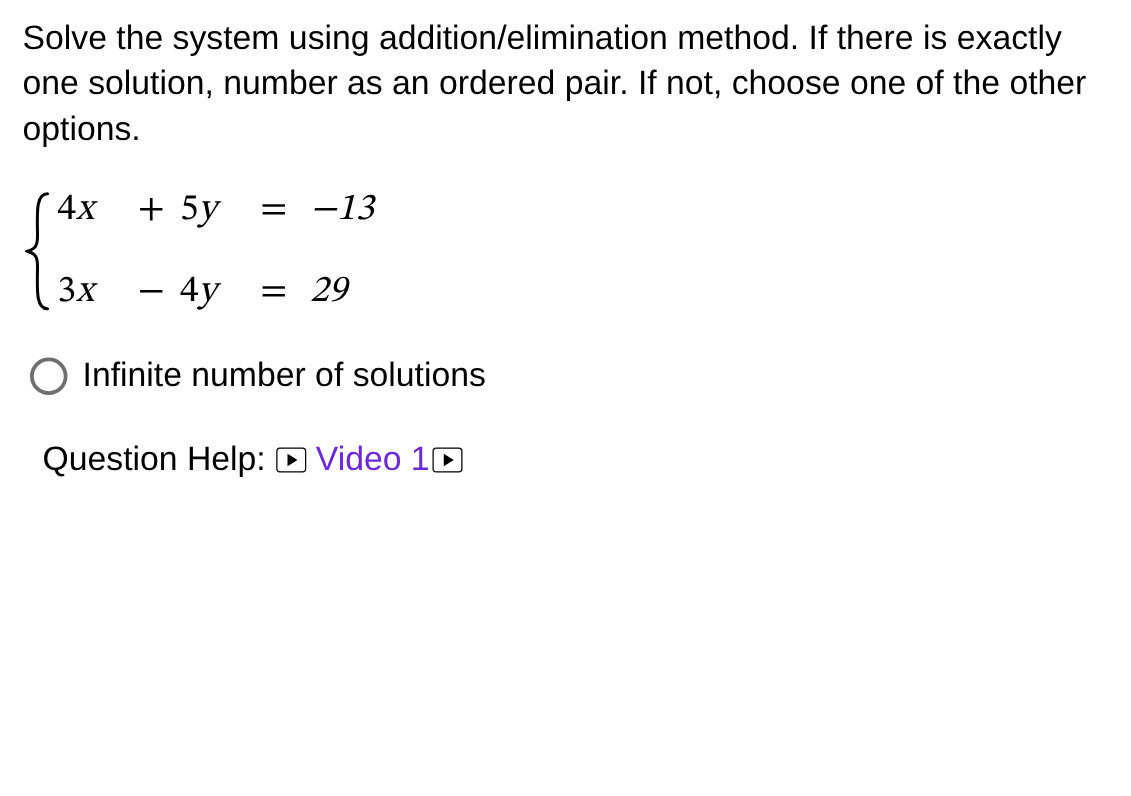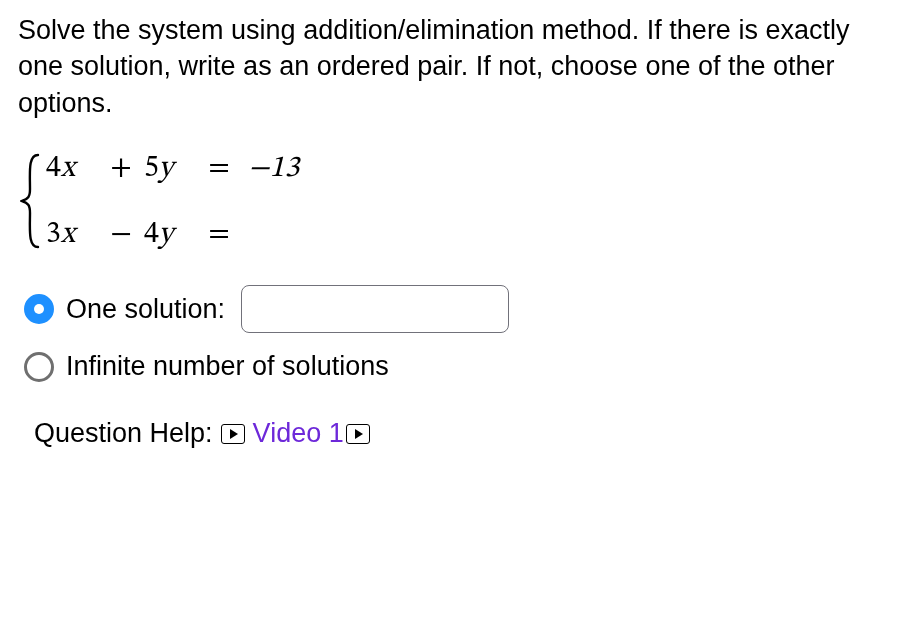--- a/index.html
+++ b/index.html
@@ -55,49 +55,45 @@
     }
     .play-icon::before {
       content: ""; display: block; width: 0; height: 0;
       border-left: 8px solid #000; border-top: 5px solid transparent;
       border-bottom: 5px solid transparent; margin-left: 2px;
     }
   </style>
 </head>
 <body>
 
-<div class="prompt">Solve the system using addition/elimination method. If there is exactly one solution, write as an ordered pair. If not, choose one of the other options.</div>
+<div class="prompt">Solve the system using addition/elimination method. If there is exactly one solution, number as an ordered pair. If not, choose one of the other options.</div>
 
 <div class="equations">
   <svg class="brace-svg" width="22" height="96" viewBox="0 0 22 96">
     <path d="M18 2 C8 2 10 20 10 36 C10 44 8 46 2 48 C8 50 10 52 10 60 C10 76 8 94 18 94" fill="none" stroke="#000" stroke-width="2.4" stroke-linecap="round"></path>
   </svg>
   <div class="eq-rows">
     <div class="eq-row">
       <span class="cell term"><span>4</span><span class="var">x</span></span>
       <span class="cell op">+</span>
       <span class="cell term"><span>5</span><span class="var">y</span></span>
       <span class="cell eq">=</span>
       <span class="cell rhs">−13</span>
     </div>
     <div class="eq-row">
       <span class="cell term"><span>3</span><span class="var">x</span></span>
       <span class="cell op">−</span>
       <span class="cell term"><span>4</span><span class="var">y</span></span>
       <span class="cell eq">=</span>
+      <span class="cell rhs">29</span>
     </div>
   </div>
 </div>
 
 <div class="options">
-  <div class="option">
-    <span class="radio selected"></span>
-    <span>One solution:</span>
-    <input class="answer-input" type="text" value="" style="">
-  </div>
   <div class="option">
     <span class="radio"></span>
     <span>Infinite number of solutions</span>
   </div>
 </div>
 
 <div class="help-row">
   <span class="help-label">Question Help:</span>
   <span class="video-link">
     <span class="play-icon"></span>

